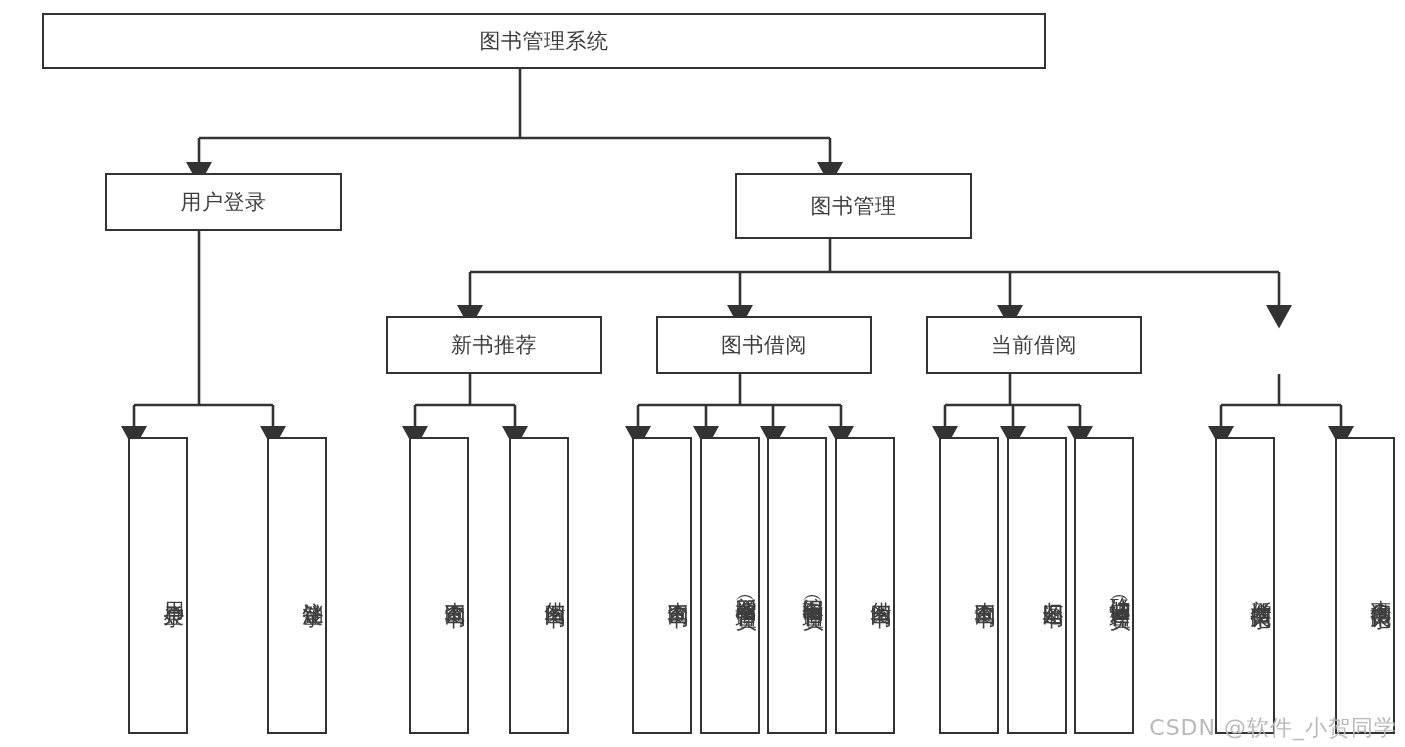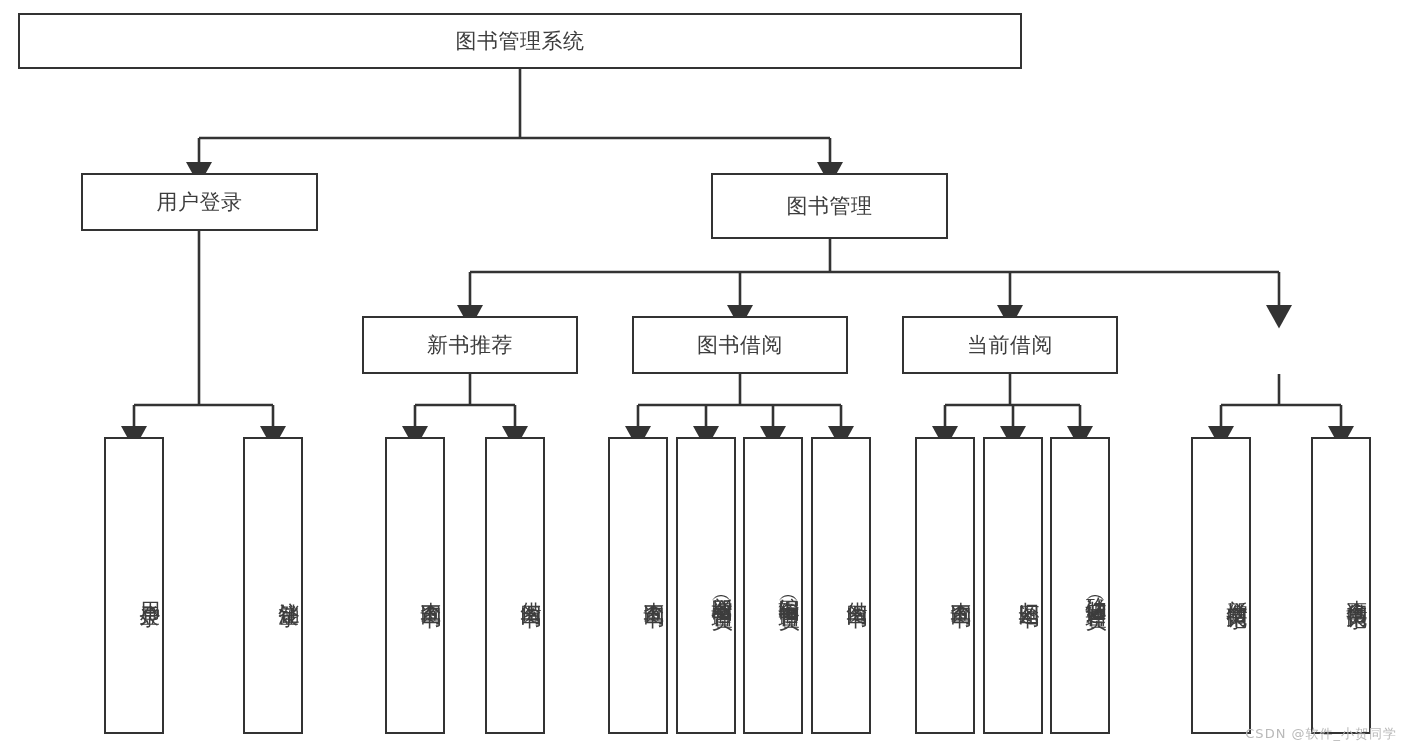--- a/index.html
+++ b/index.html
@@ -29,20 +29,21 @@
   .node {
     position: absolute;
     box-sizing: border-box;
     background: #ffffff;
     border: 2px solid #333333;
     display: flex;
     align-items: center;
     justify-content: center;
     color: #3d3d3d;
     z-index: 2;
+    margin-left: 24px;
   }
   .node-h {
     font-size: 21px;
     line-height: 1.15;
     letter-spacing: 0.5px;
     white-space: nowrap;
   }
   .node-v {
     writing-mode: vertical-rl;
     text-orientation: upright;
@@ -56,21 +57,21 @@
   }
   .node-v .vtext {
     writing-mode: vertical-rl;
     text-orientation: upright;
     display: block;
   }
   #watermark {
     position: absolute;
     right: 8px;
     bottom: 4px;
-    font-size: 13px;
+    font-size: 22px;
     color: #b9b9b9;
     letter-spacing: 1px;
     z-index: 3;
     white-space: nowrap;
   }
 </style>
 </head>
 <body>
 
 <div id="diagram-root">

